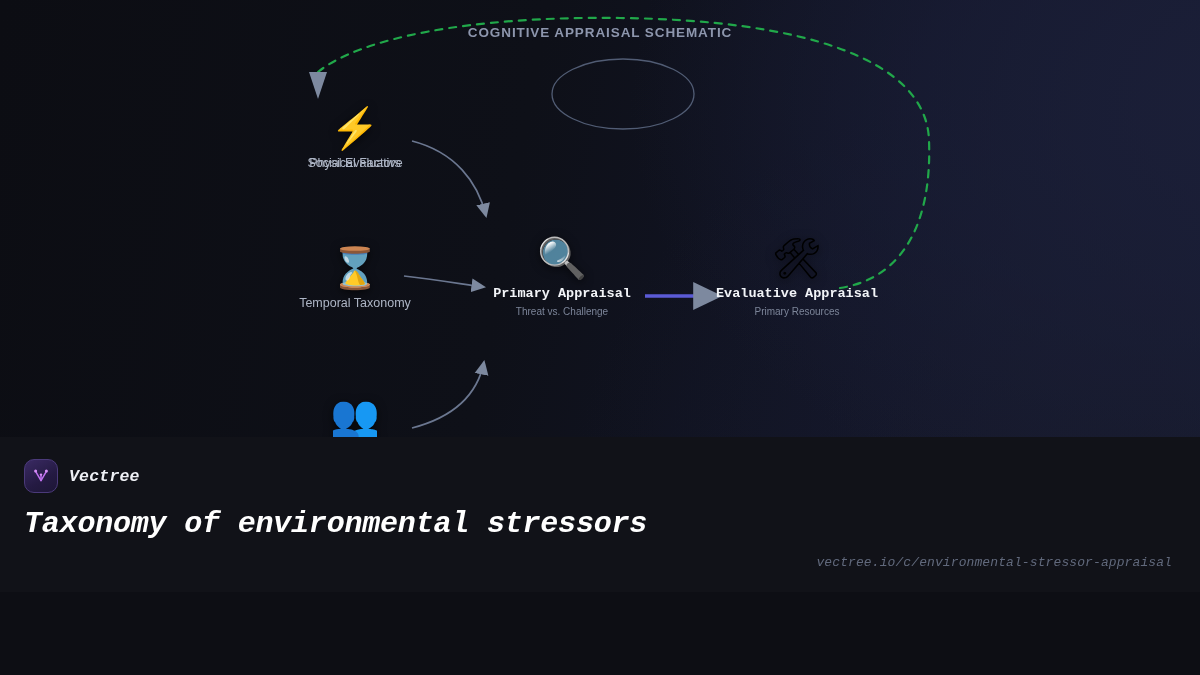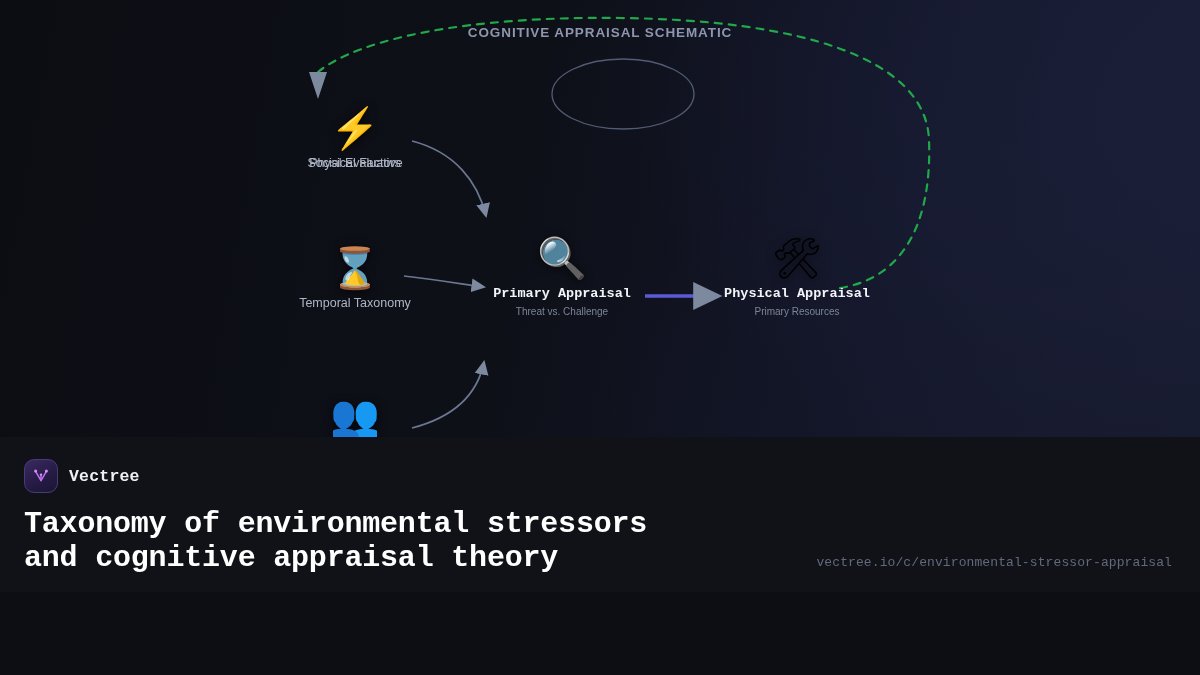--- a/index.html
+++ b/index.html
@@ -96,20 +96,21 @@
     margin-top:0;
   }
 
   
   #footer {
     position:absolute;
     left:0; right:0; bottom:0;
     height:155px;
     padding:22px 32px 18px 24px;
     background:#111218;
+    font-style:italic;
   }
   .brand {
     display:flex;
     align-items:center;
     gap:11px;
     margin-bottom:14px;
   }
   .brand-mark {
     width:34px; height:34px;
     border-radius:10px;
@@ -200,21 +201,21 @@
     </div>
 
     <div class="node strong" style="left:562px; top:235px;">
       <span class="glyph">🔍</span>
       <span class="label">Primary Appraisal</span>
       <span class="sublabel">Threat vs. Challenge</span>
     </div>
 
     <div class="node strong" style="left:797px; top:235px;">
       <span class="glyph">🛠</span>
-      <span class="label">Physical Appraisal</span>
+      <span class="label">Evaluative Appraisal</span>
       <span class="sublabel">Primary Resources</span>
     </div>
 
   </div>
 
   <div id="footer">
 
     <div class="brand">
       <span class="brand-mark">
         <svg width="20" height="20" viewBox="0 0 20 20">
@@ -223,20 +224,19 @@
           <circle cx="4.6" cy="5.0" r="1.5" fill="#d78ff7"></circle>
           <circle cx="15.4" cy="5.0" r="1.5" fill="#d78ff7"></circle>
           <circle cx="10" cy="8.6" r="1.2" fill="#d78ff7"></circle>
         </svg>
       </span>
       <span class="brand-name">Vectree</span>
     </div>
 
     <div class="headline">
       <span class="l1">Taxonomy of environmental stressors</span>
-      <span class="l2">and cognitive appraisal theory</span>
     </div>
 
     <div class="url">vectree.io/c/environmental-stressor-appraisal</div>
 
   </div>
 
 </div>
 
 </body></html>

